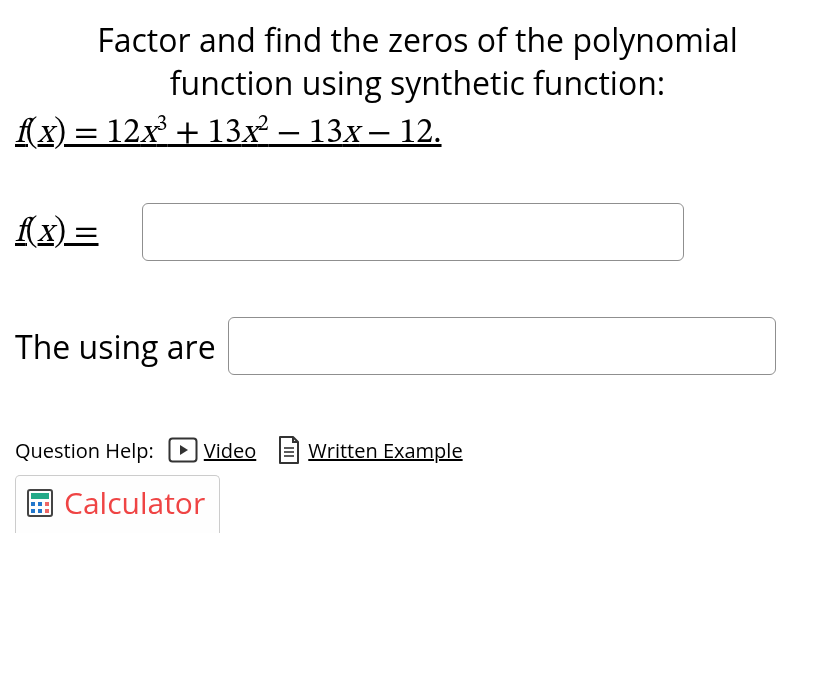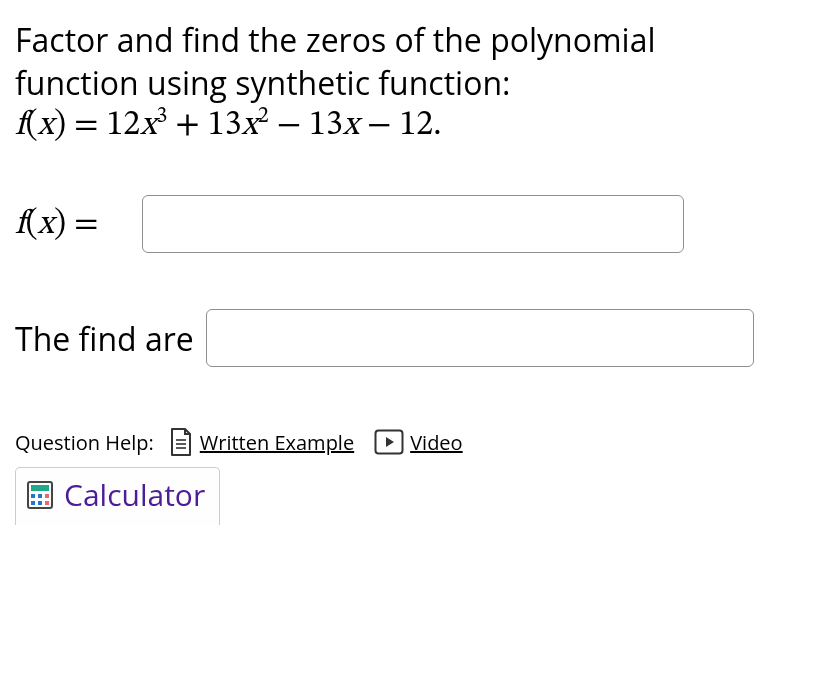--- a/index.html
+++ b/index.html
@@ -9,25 +9,28 @@
       font-family: "Open Sans", "Helvetica Neue", Arial, sans-serif;
       font-size: 32px;
       color: #000;
       margin: 0;
       padding: 18px 15px;
       width: 835px;
       background: #fff;
     }
     .question-text {
       line-height: 1.35;
+      margin-bottom: 8px;
+      text-align: center;
     }
     .math {
       font-family: "STIX Two Math", "Cambria Math", "Times New Roman", serif;
       font-size: 34px;
       white-space: nowrap;
+      text-decoration: underline;
     }
     .math .it {
       font-style: italic;
     }
     .math sup {
       font-size: 22px;
       vertical-align: super;
       line-height: 0;
     }
     .answer-row {
@@ -92,21 +95,21 @@
       display: inline-flex;
       align-items: center;
       border: 1px solid #ccc;
       border-bottom: none;
       border-radius: 5px 5px 0 0;
       background: #fefefe;
       padding: 6px 14px 10px 10px;
       font-size: 30px;
       font-family: inherit;
       cursor: pointer;
-      color: #4c1d95;
+      color: #ef4444;
     }
     .calc-button svg {
       margin-right: 10px;
       flex-shrink: 0;
     }
   </style>
 </head>
 <body>
 
 <div class="question-text">
@@ -118,44 +121,44 @@
 </div>
 
 <div class="answer-row">
   <span class="label math" aria-label="f(x) =">
     <span class="it">f</span>(<span class="it">x</span>) =
   </span>
   <input type="text" class="answer-input w1" value="" style="">
 </div>
 
 <div class="answer-row-text">
-  <span class="label-text">The find are</span>
+  <span class="label-text">The using are</span>
   <input type="text" class="answer-input w2" value="" style="">
 </div>
 
 <div class="help-row">
   <span class="help-label">Question Help:</span>
+
+  <a class="help-link">
+    <svg width="30" height="26" viewBox="0 0 30 26">
+      <rect x="1.5" y="1.5" width="27" height="23" rx="3" ry="3" fill="none" stroke="#333" stroke-width="2"></rect>
+      <polygon points="12,8 12,18 20,13" fill="#333"></polygon>
+    </svg>
+    <span>Video</span>
+  </a>
 
   <a class="help-link">
     <svg width="26" height="30" viewBox="0 0 26 30">
       <path d="M4 2 H17 L22 7 V28 H4 Z" fill="none" stroke="#333" stroke-width="2" stroke-linejoin="round"></path>
       <path d="M17 2 V7 H22" fill="none" stroke="#333" stroke-width="2"></path>
       <line x1="8" y1="13" x2="18" y2="13" stroke="#333" stroke-width="1.6"></line>
       <line x1="8" y1="17" x2="18" y2="17" stroke="#333" stroke-width="1.6"></line>
       <line x1="8" y1="21" x2="18" y2="21" stroke="#333" stroke-width="1.6"></line>
     </svg>
     <span>Written Example</span>
-  </a>
-
-  <a class="help-link">
-    <svg width="30" height="26" viewBox="0 0 30 26">
-      <rect x="1.5" y="1.5" width="27" height="23" rx="3" ry="3" fill="none" stroke="#333" stroke-width="2"></rect>
-      <polygon points="12,8 12,18 20,13" fill="#333"></polygon>
-    </svg>
-    <span>Video</span>
   </a>
 </div>
 
 <div class="calc-row">
   <button class="calc-button">
     <svg width="28" height="30" viewBox="0 0 28 30">
       <rect x="2" y="2" width="24" height="26" rx="2" fill="none" stroke="#444" stroke-width="2"></rect>
       <rect x="5" y="5" width="18" height="6" fill="#2a8"></rect>
       <rect x="5" y="14" width="4" height="4" fill="#27c"></rect>
       <rect x="12" y="14" width="4" height="4" fill="#27c"></rect>

